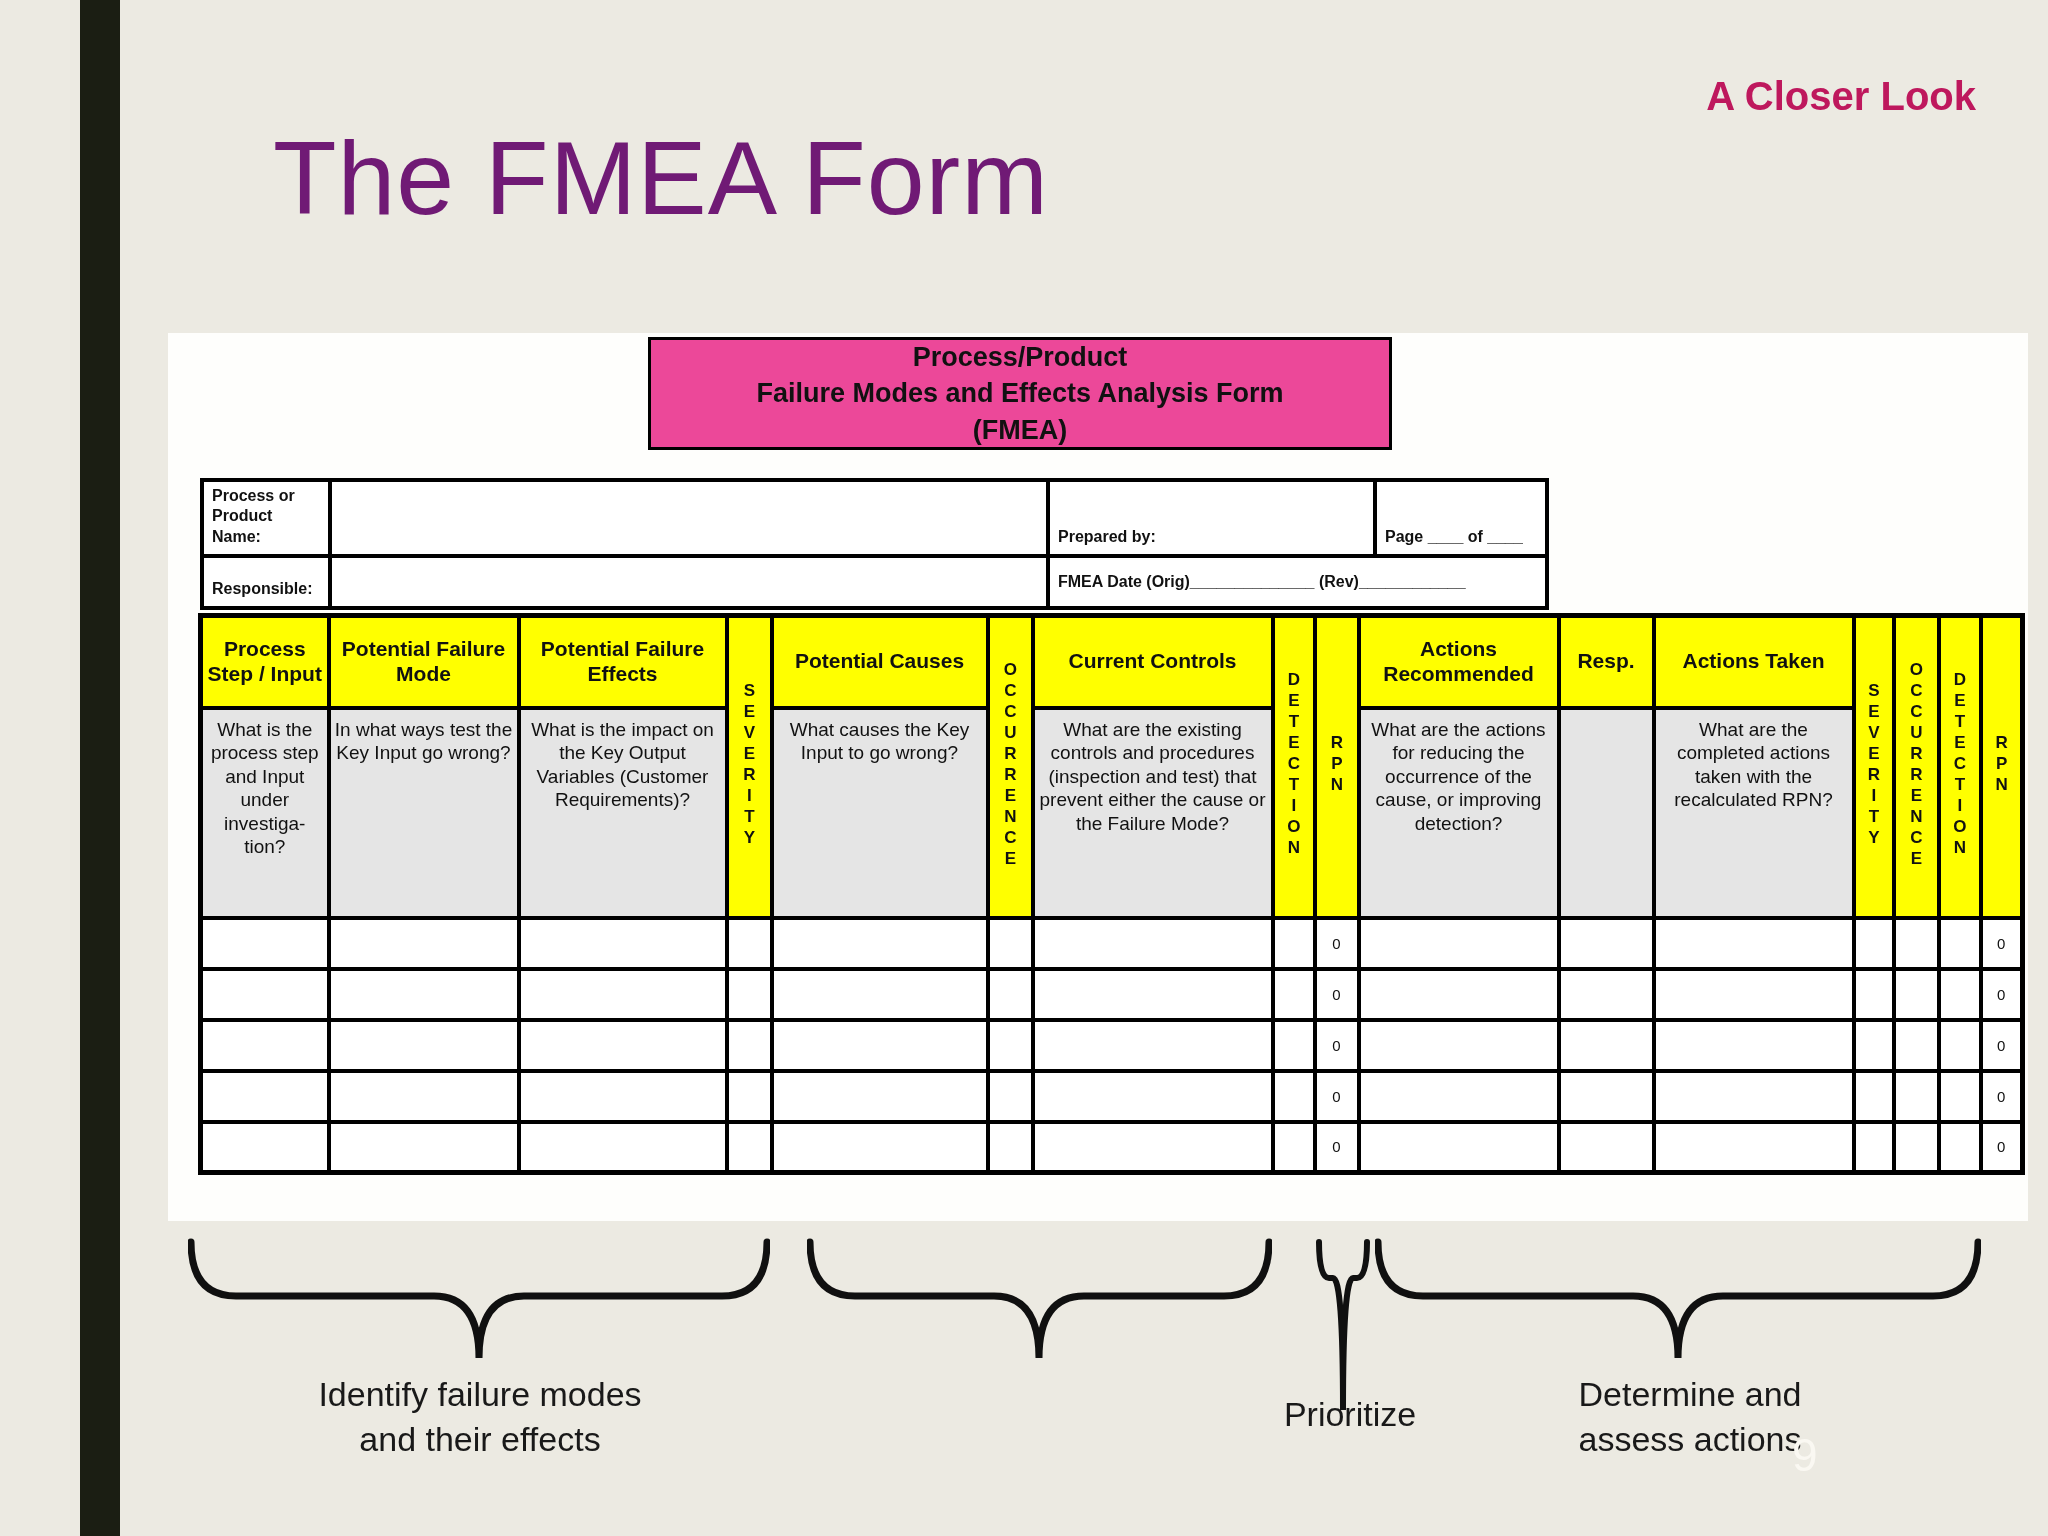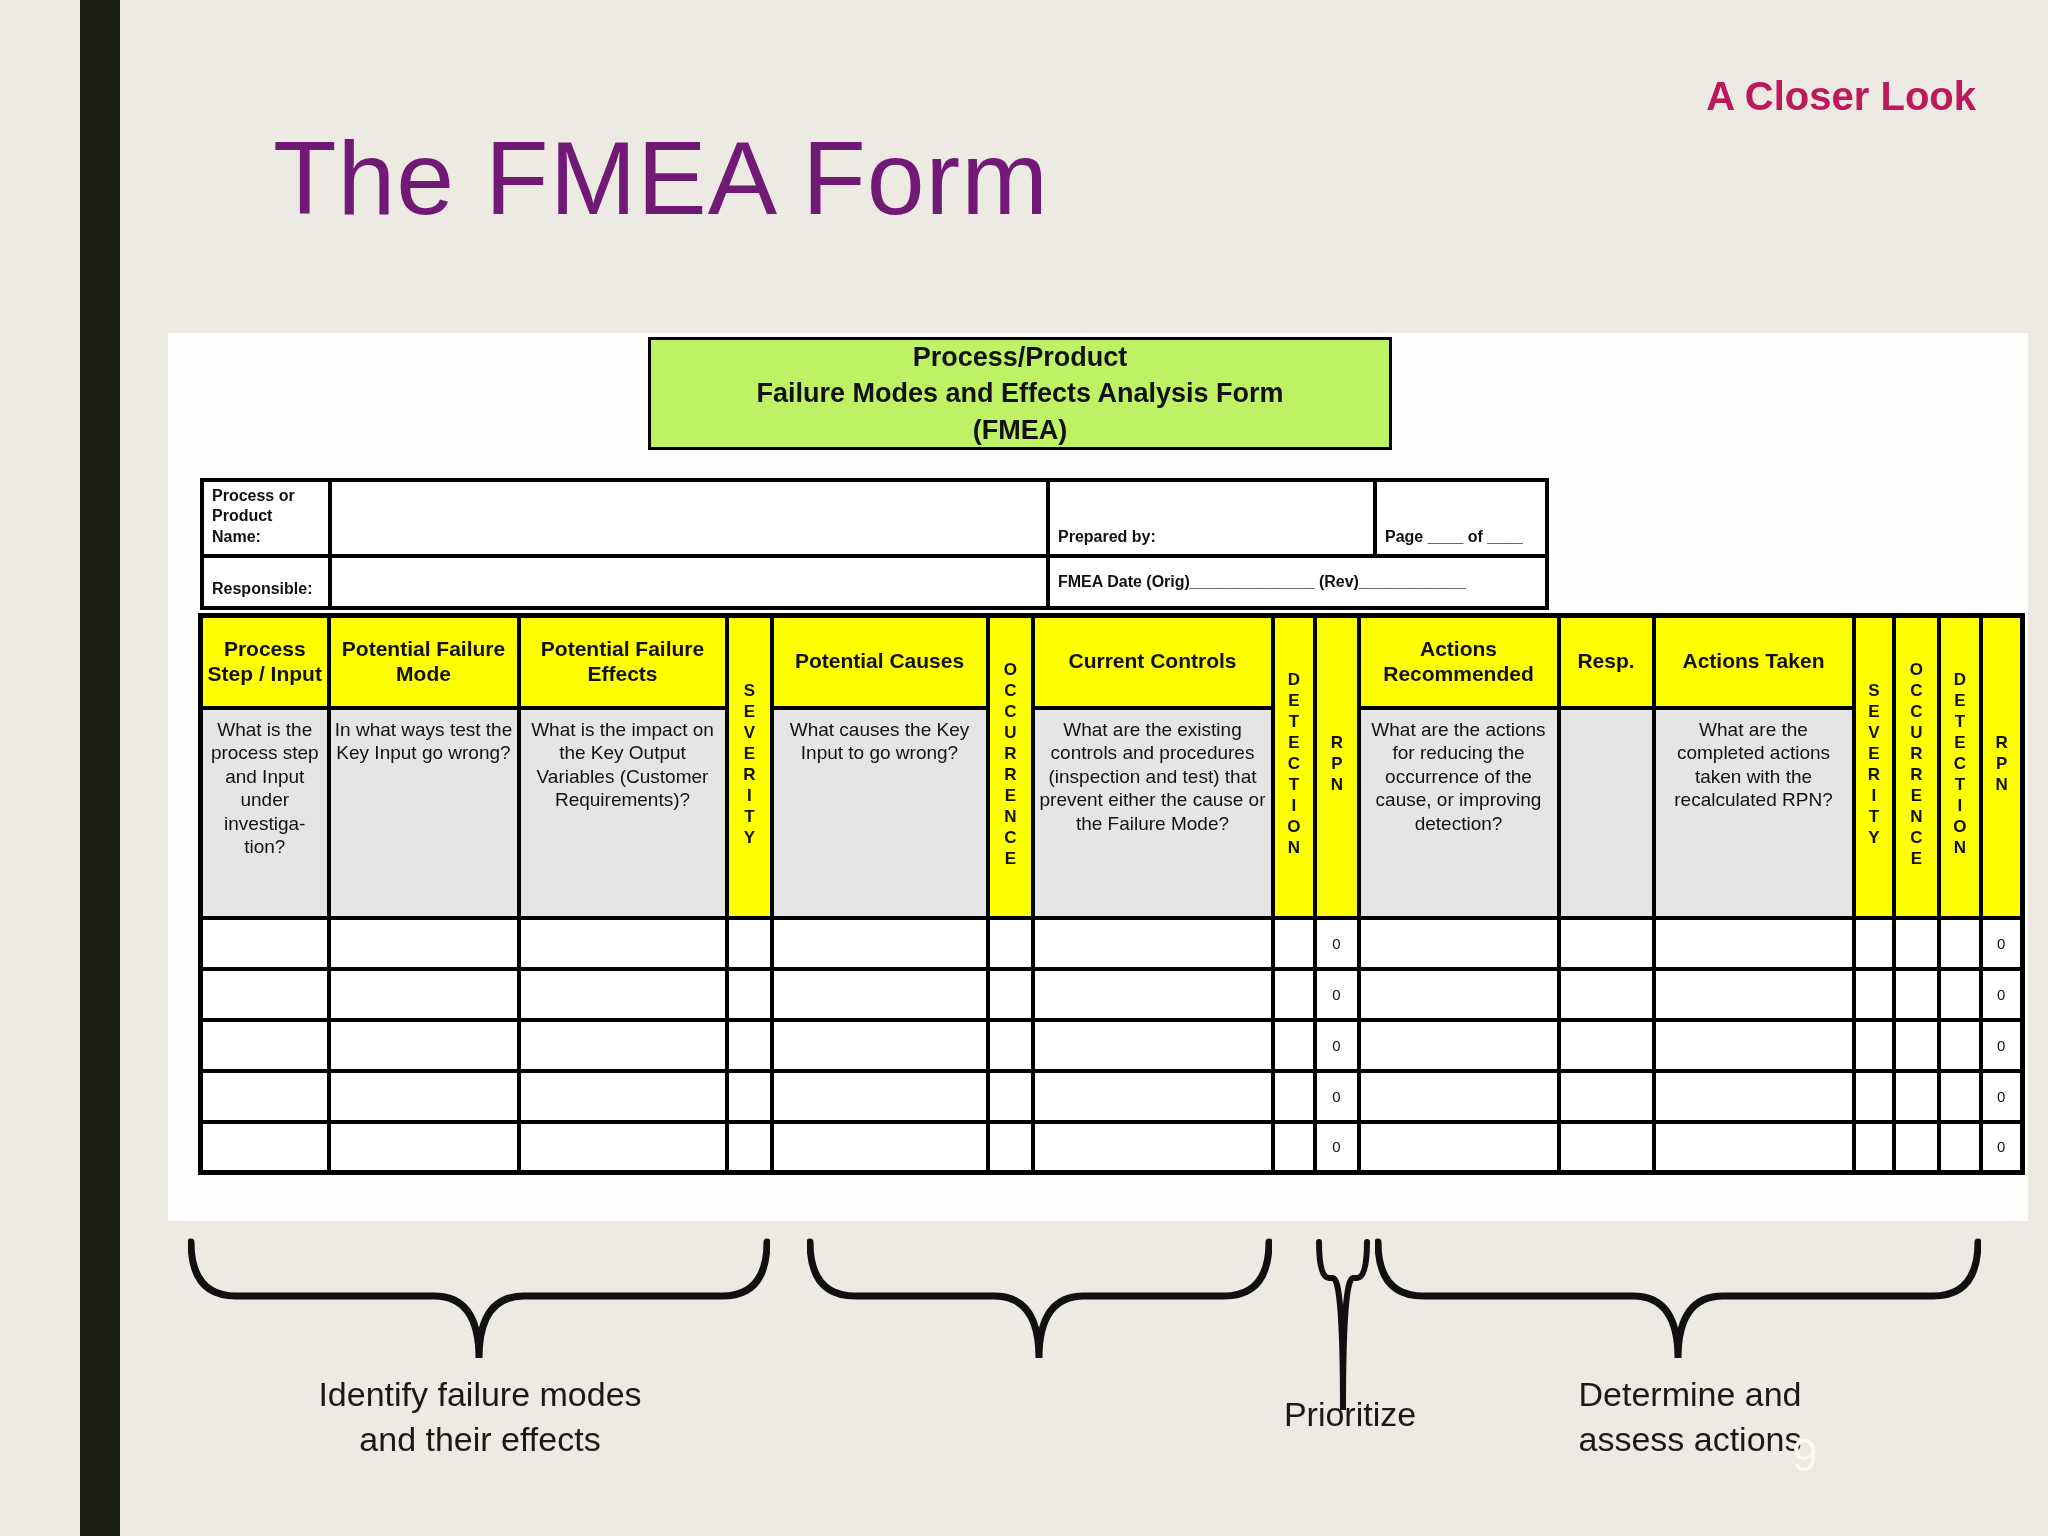--- a/index.html
+++ b/index.html
@@ -4,21 +4,21 @@
 <style>
   html,body{margin:0;padding:0;}
   .slide{position:relative;width:2048px;height:1536px;background:#ECEAE2;
          font-family:"Liberation Sans",sans-serif;overflow:hidden;color:#111;}
   .accent-bar{position:absolute;left:80px;top:0;width:40px;height:1536px;background:#1B1E13;}
   .eyebrow{position:absolute;top:76px;right:72px;font-size:40px;font-weight:bold;color:#be185d;line-height:1;}
   .slide-title{position:absolute;left:273px;top:124px;font-size:104px;font-weight:400;
                color:#701a75;letter-spacing:1px;line-height:1.05;}
   .panel{position:absolute;left:168px;top:333px;width:1860px;height:888px;background:#FEFEFC;}
   .form-title-box{position:absolute;left:648px;top:337px;width:744px;height:113px;border:3px solid #000;
-       background:#bef264;display:flex;align-items:center;justify-content:center;text-align:center;
+       background:#ec4899;display:flex;align-items:center;justify-content:center;text-align:center;
        font-weight:700;font-size:27px;line-height:1.34;white-space:pre-line;box-sizing:border-box;}
   .info{position:absolute;background:#fff;border:4px solid #000;box-sizing:border-box;}
   #info-left{left:200px;top:478px;width:968px;height:132px;display:grid;
              grid-template-columns:128px 1fr;grid-template-rows:76px 1fr;}
   #info-right{left:1046px;top:478px;width:503px;height:132px;display:grid;
              grid-template-columns:327px 1fr;grid-template-rows:76px 1fr;}
   .ic{box-sizing:border-box;display:flex;align-items:flex-end;padding:6px 8px;
       font-weight:700;font-size:16px;line-height:1.3;white-space:pre-line;}
   .b-r{border-right:4px solid #000;}
   .b-b{border-bottom:4px solid #000;}

